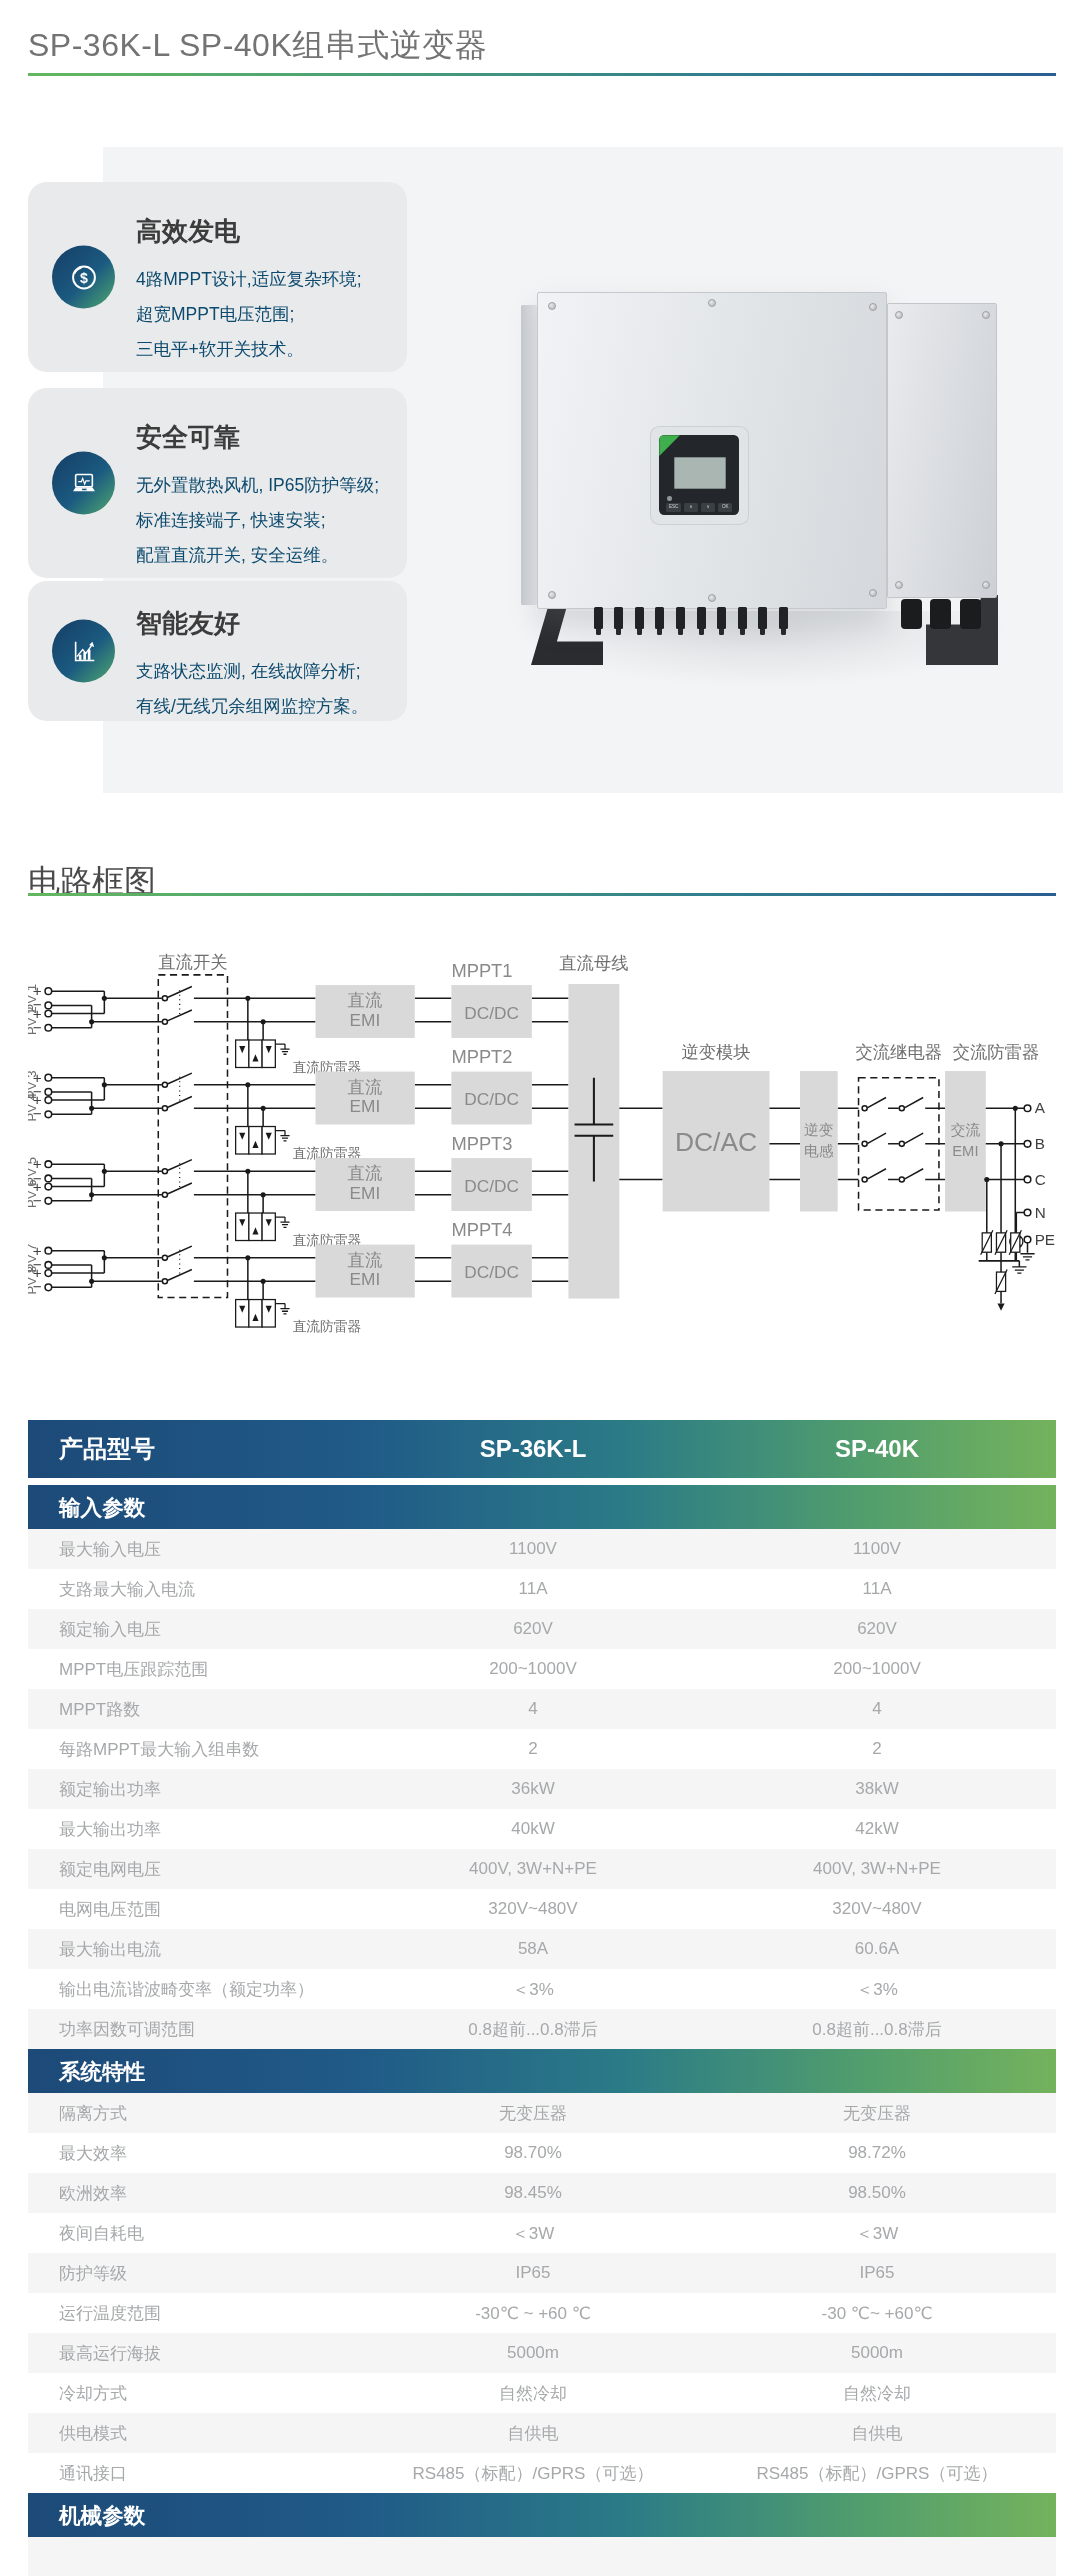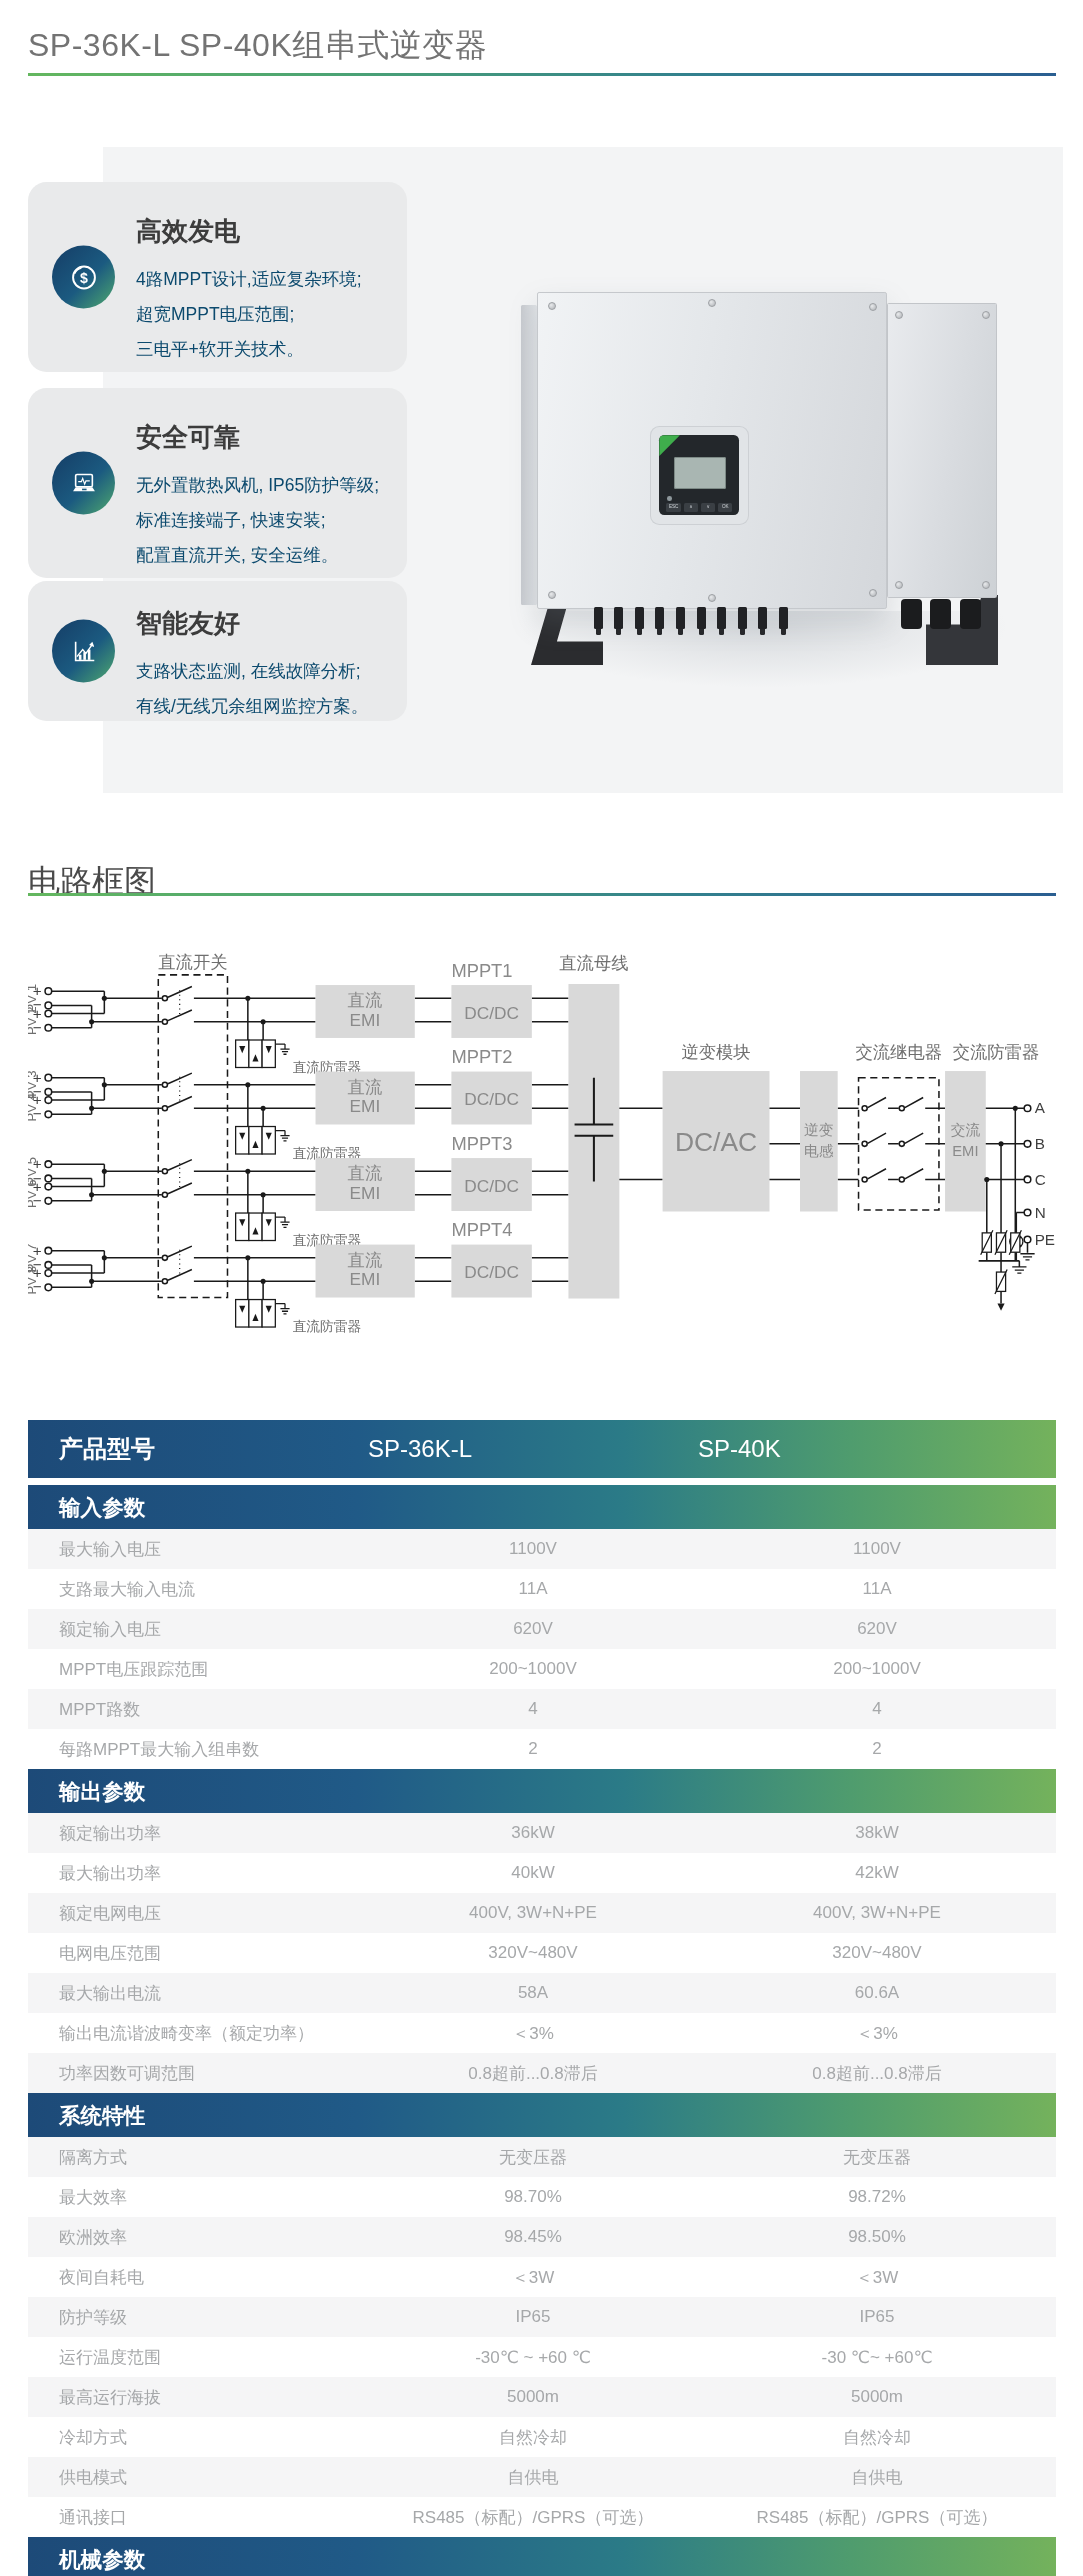--- a/index.html
+++ b/index.html
@@ -68,21 +68,21 @@
   .pol{font-size:30px;fill:#3f3f3f;text-anchor:middle;}
   .pvl{font-size:26px;fill:#6f6f6f;text-anchor:middle;}
   .mppt{font-size:36px;fill:#8a8a8a;}
   .term{font-size:30px;fill:#3f3f3f;}
 
   
   .spec-table{position:absolute;left:28px;top:1420px;width:1028px;}
   .grad{background:linear-gradient(90deg,#1d4a78 0%,#205a87 32%,#2b7b87 58%,#4f9c6e 80%,#74b25c 100%);}
   .t-header{height:58px;display:grid;grid-template-columns:340px 330px 358px;align-items:center;color:#fff;margin-bottom:7.2px;}
   .t-header .c1{padding-left:31px;font-size:24px;font-weight:600;}
-  .t-header .cv{font-size:24px;font-weight:400;text-align:left;}
+  .t-header .cv{font-size:24px;font-weight:700;text-align:center;}
   .t-secbar{height:44px;display:flex;align-items:center;color:#fff;font-size:21.6px;font-weight:600;padding-left:31px;box-sizing:border-box;text-align:right;}
   .trow{height:40px;display:grid;grid-template-columns:340px 330px 358px;align-items:center;font-size:17px;color:#a6a8aa;background:#fff;}
   .trow .tlabel{padding-left:31px;white-space:nowrap;}
   .trow .tval{text-align:center;}
   .sec-rows .trow:nth-child(odd){background:#f5f5f6;}
 </style>
 </head>
 <body>
 
 <div class="page">
@@ -354,21 +354,20 @@
         <span class="tval">4</span>
         <span class="tval">4</span>
       </div>
       <div class="trow">
         <span class="tlabel">每路MPPT最大输入组串数</span>
         <span class="tval">2</span>
         <span class="tval">2</span>
       </div>
     </div>
 
-    <div class="t-secbar grad">输出参数</div>
     <div class="sec-rows">
       <div class="trow">
         <span class="tlabel">额定输出功率</span>
         <span class="tval">36kW</span>
         <span class="tval">38kW</span>
       </div>
       <div class="trow">
         <span class="tlabel">最大输出功率</span>
         <span class="tval">40kW</span>
         <span class="tval">42kW</span>

